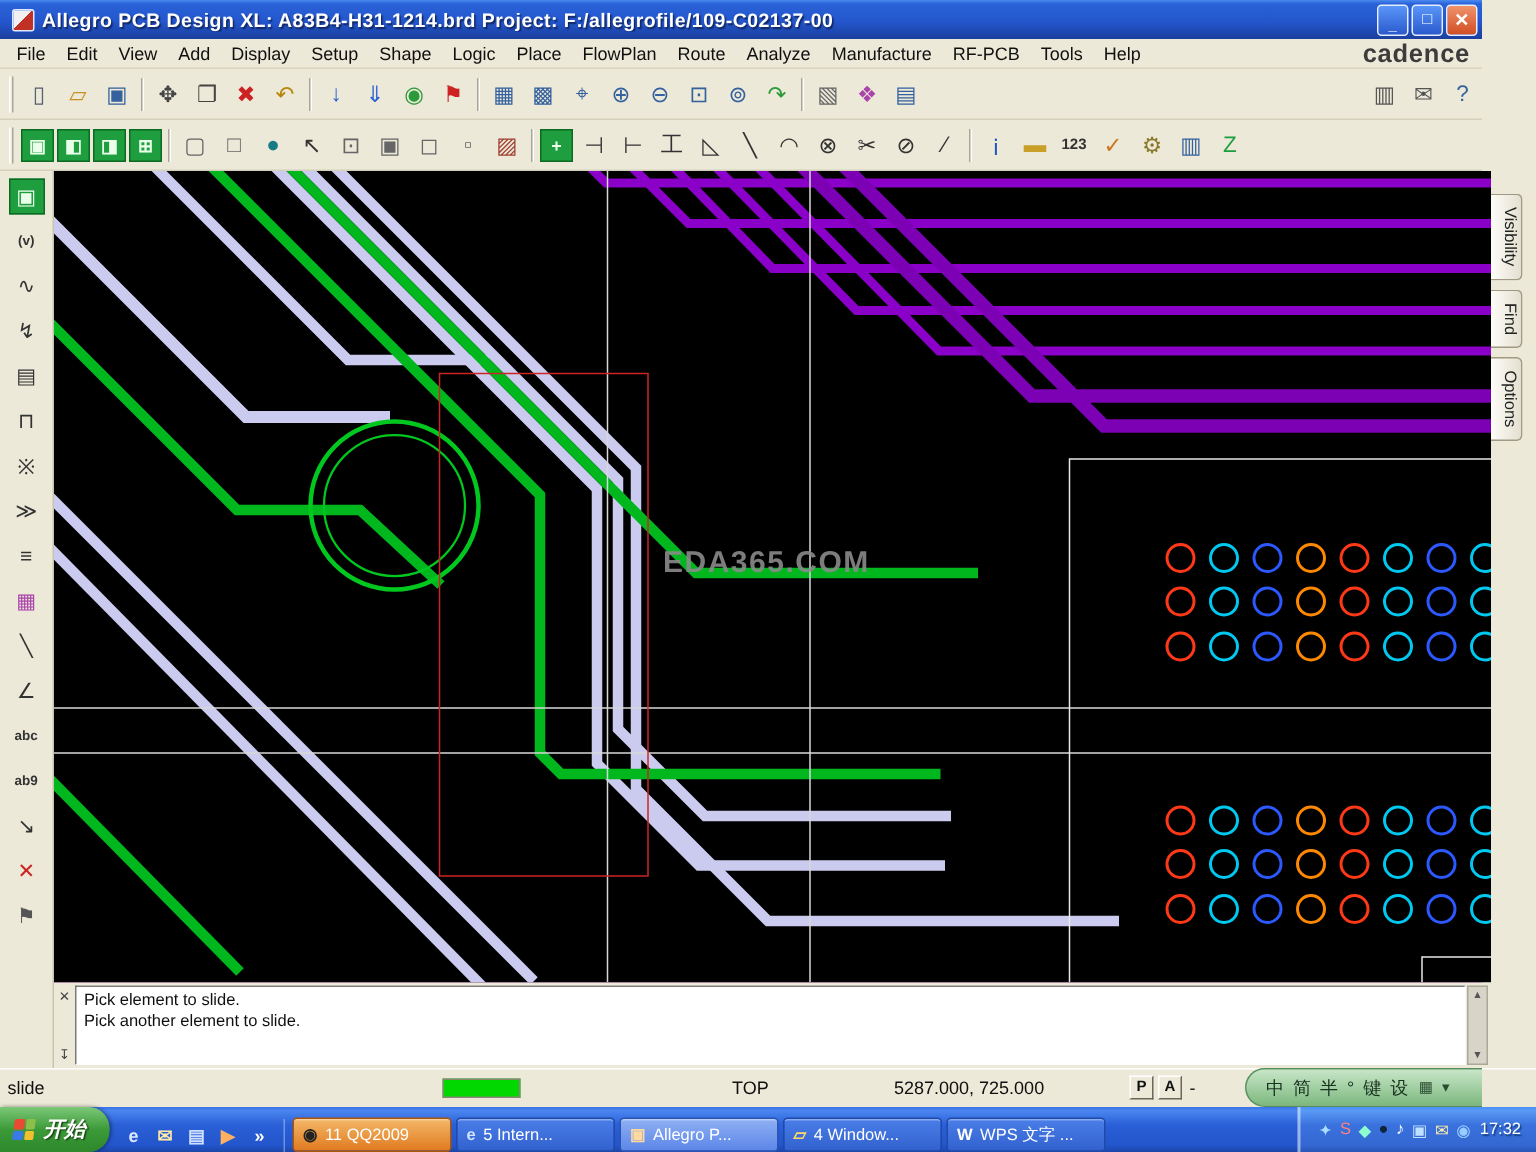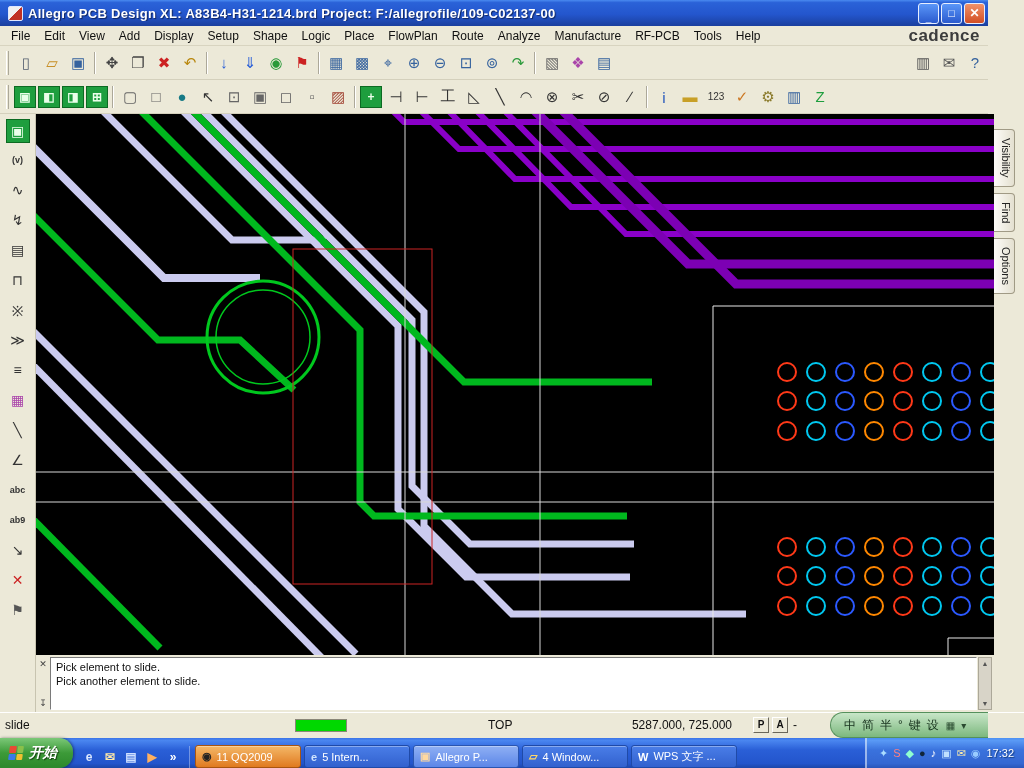--- a/index.html
+++ b/index.html
@@ -21,21 +21,21 @@
   .menubar{height:20px;display:flex;align-items:center;font-size:12px;border-bottom:1px solid #d8d4c0;padding-left:4px;background:#ece9d8}
   .menu-items{display:flex;}
   .menu-item{padding:2px 7px;color:#101010;white-space:nowrap}
   .cadence{margin-left:auto;margin-right:8px;font-weight:bold;font-size:17px;color:#3c3c3c;letter-spacing:.5px}
 
   
   .toolbar{height:34px;display:flex;align-items:center;border-bottom:1px solid #d4d0bc;padding-left:2px;background:#ece9d8}
   .grip{width:3px;height:24px;border-left:1px solid #fff;border-right:1px solid #aca899;margin:0 4px}
   .tb-btn{min-width:24px;height:24px;display:flex;align-items:center;justify-content:center;font-size:15px;margin:0 1px;border:1px solid transparent;color:#444}
   .tb-btn.solid{color:#eaffea;width:22px;min-width:22px;height:22px;font-size:12px;font-weight:bold;border:1px solid #0c6a22}
-  .tb-btn.wide{font-size:10px;font-weight:normal}
+  .tb-btn.wide{font-size:10px;font-weight:bold}
   .tb-sep{width:2px;height:22px;border-left:1px solid #aca899;border-right:1px solid #fff;margin:0 3px}
   .tb-gap{flex:1}
 
   
   .main{position:absolute;top:114px;left:0;width:1024px;height:598px}
   .left-rail{position:absolute;left:0;top:0;width:36px;height:598px;background:#ece9d8;border-right:1px solid #c8c4b0;display:flex;flex-direction:column;align-items:center;padding-top:3px}
   .rail-btn{width:26px;height:26px;margin:2px 0;display:flex;align-items:center;justify-content:center;font-size:14px;border:1px solid transparent;color:#333}
   .rail-btn.solid{width:24px;height:24px;color:#eaffea;border:1px solid #0c6a22}
   .rail-btn.small{font-size:9px;font-weight:bold}
 
@@ -51,21 +51,21 @@
 
   .right-strip{position:absolute;right:0;top:0;width:30px;height:598px;background:#ece9d8;padding-top:12px;display:flex;flex-direction:column;align-items:flex-start}
   .side-tab{writing-mode:vertical-rl;font-size:11px;color:#222;background:linear-gradient(90deg,#fdfcf8,#e4e0d0);border:1px solid #a09a85;border-left:none;border-radius:0 4px 4px 0;padding:8px 2px;margin:3px 0;width:21px;text-align:center}
 
   
   .statusbar{position:absolute;top:712px;left:0;width:1024px;height:26px;background:#ece9d8;border-top:1px solid #fff;font-size:12px;color:#101010}
   .statusbar .txt{position:absolute;top:5px;white-space:nowrap}
   .st-mode{left:5px}
   .progress{position:absolute;left:295px;top:6px;width:52px;height:13px;background:#00d800;border:1px solid #8a8678}
   .st-layer{left:488px}
-  .st-coords{left:596px;width:136px;text-align:right}
+  .st-coords{left:596px;width:136px;text-align:left}
   .pa{position:absolute;top:4px;width:16px;height:16px;border:1px solid;border-color:#fff #6a675a #6a675a #fff;background:#ece9d8;font-size:10px;font-weight:bold;text-align:center;line-height:14px}
   .pa.p{left:753px}.pa.a{left:772px}
   .st-dash{left:793px}
 
   
   .langbar{position:absolute;right:0;top:712px;height:26px;width:158px;background:linear-gradient(180deg,#c8e6c8,#7cb87e);border:1px solid #55905c;border-right:none;border-radius:13px 0 0 13px;display:flex;align-items:center;gap:4px;padding:0 8px 0 12px;font-size:12px;color:#17321d;z-index:5}
   .lang-item{padding:0 1px}
   .lang-extra{margin-left:2px;font-size:10px;color:#2a4a30}
 
   
@@ -288,20 +288,21 @@
           <circle cx="954" cy="462" r="9" stroke="#00c8f0" stroke-width="2" fill="none"></circle>
           <circle cx="751" cy="492" r="9" stroke="#ff3918" stroke-width="2" fill="none"></circle>
           <circle cx="780" cy="492" r="9" stroke="#00c8f0" stroke-width="2" fill="none"></circle>
           <circle cx="809" cy="492" r="9" stroke="#2b59ff" stroke-width="2" fill="none"></circle>
           <circle cx="838" cy="492" r="9" stroke="#ff8800" stroke-width="2" fill="none"></circle>
           <circle cx="867" cy="492" r="9" stroke="#ff3918" stroke-width="2" fill="none"></circle>
           <circle cx="896" cy="492" r="9" stroke="#00c8f0" stroke-width="2" fill="none"></circle>
           <circle cx="925" cy="492" r="9" stroke="#2b59ff" stroke-width="2" fill="none"></circle>
           <circle cx="954" cy="492" r="9" stroke="#00c8f0" stroke-width="2" fill="none"></circle>
         </svg>
+      <div class="watermark">EDA365.COM</div>
     </div>
 
     <div class="console">
       <div class="console-rail">
         <span>✕</span>
         <span>↧</span>
       </div>
       <div class="console-box">
           <div class="console-line">Pick element to slide.</div>
           <div class="console-line">Pick another element to slide.</div>

